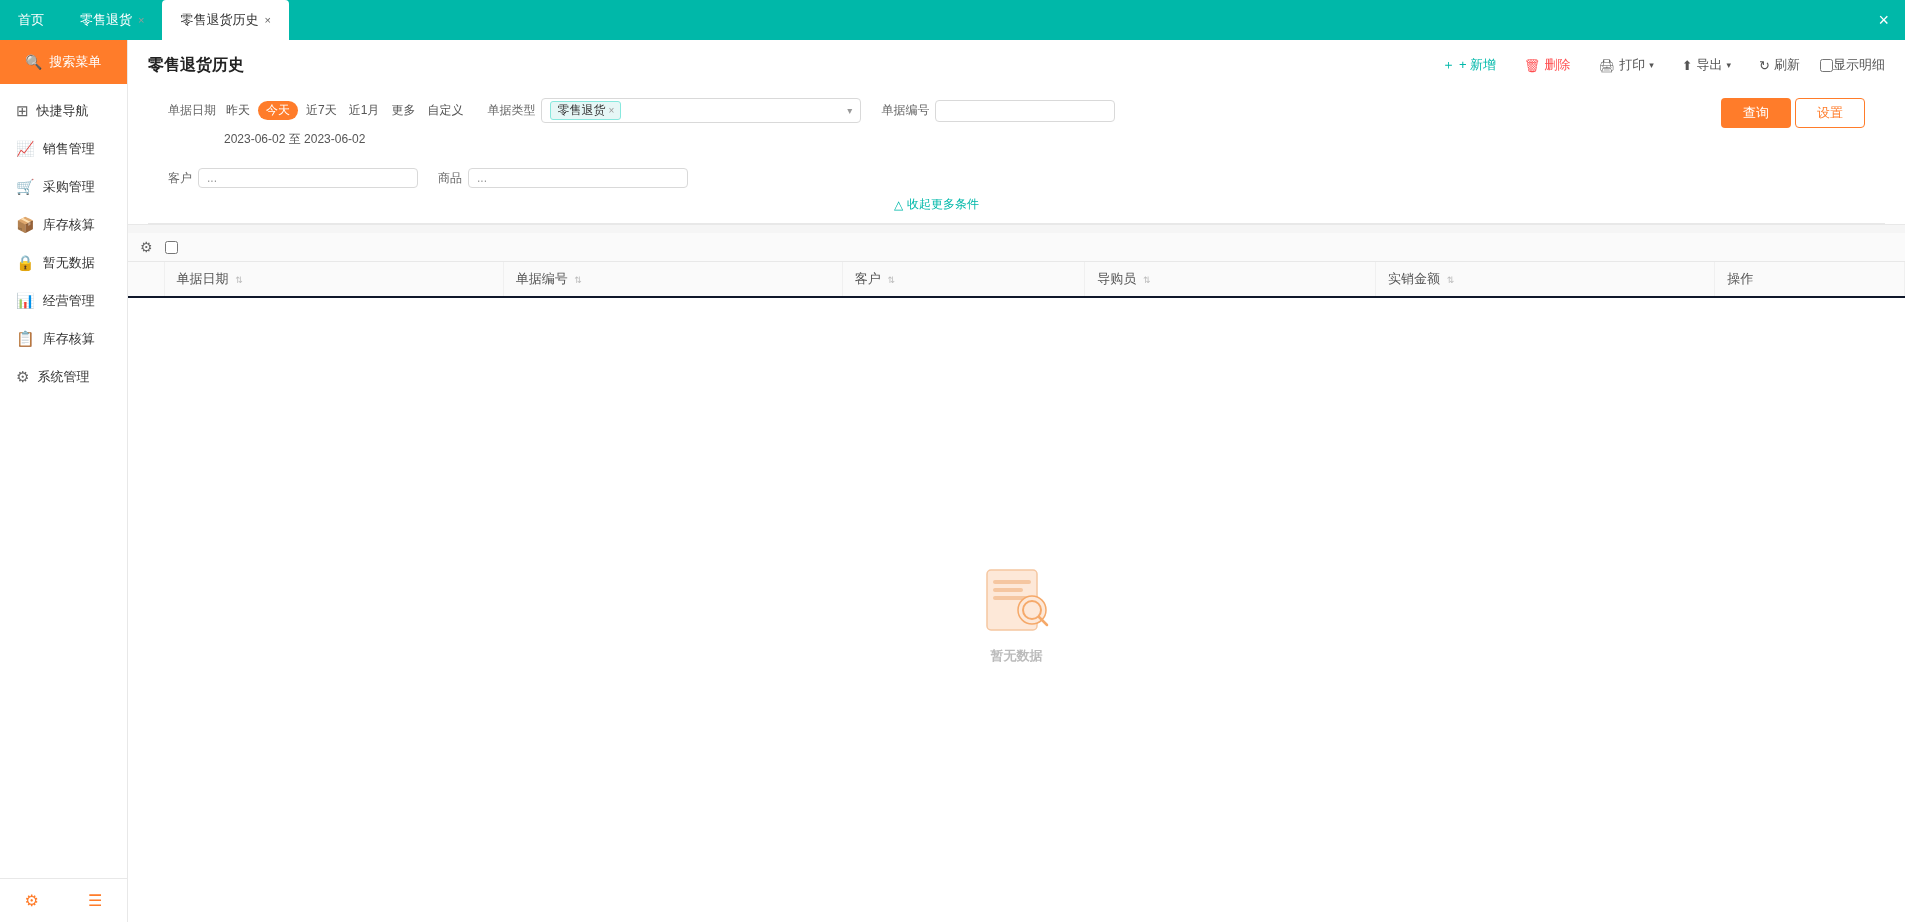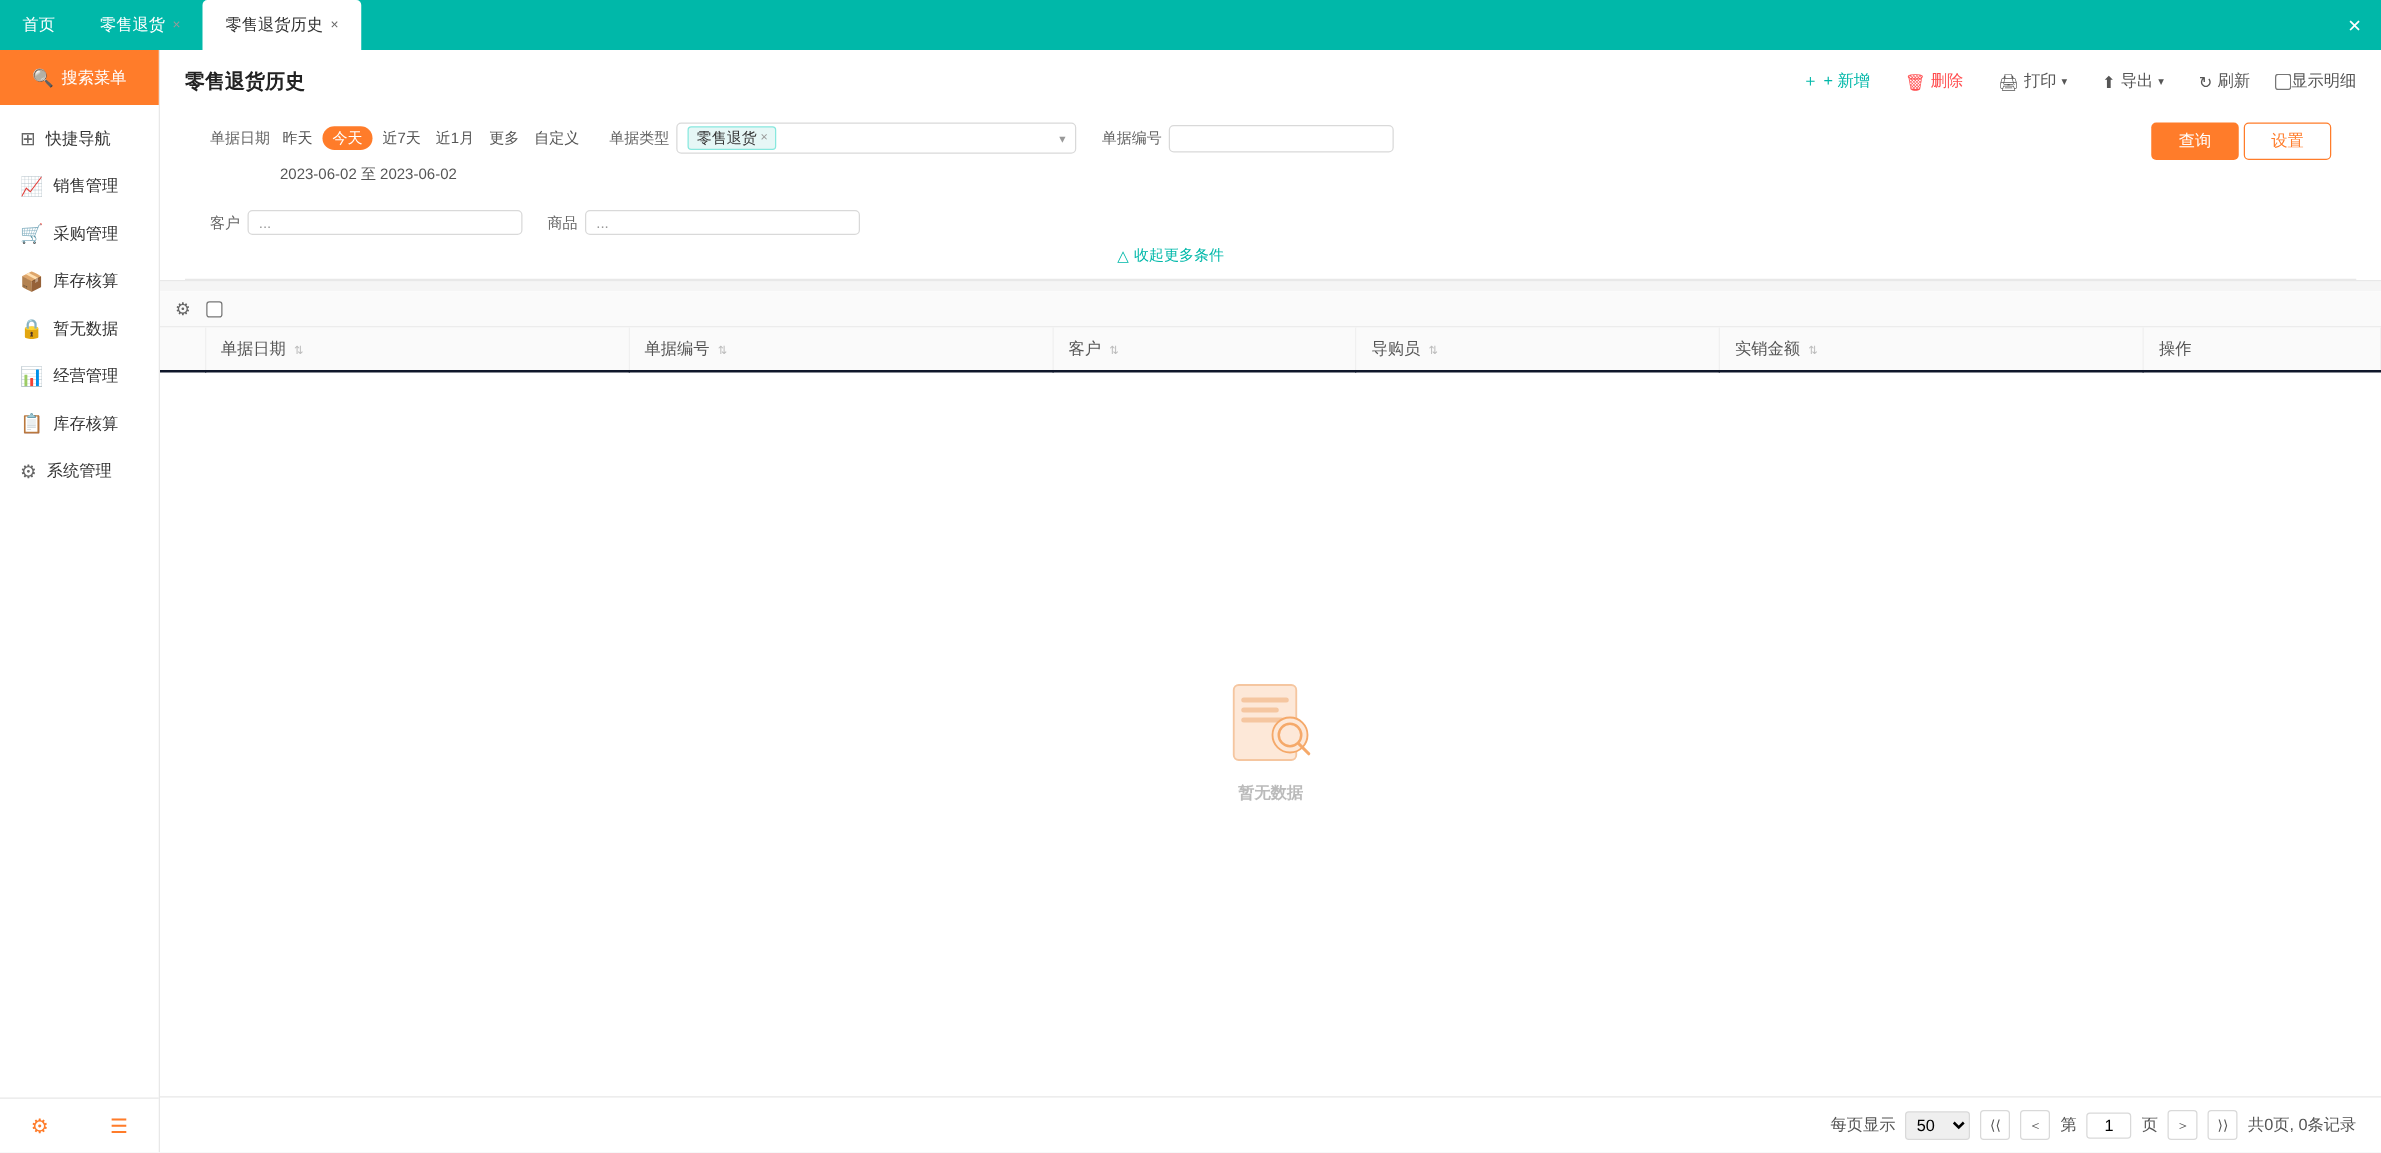--- a/index.html
+++ b/index.html
@@ -582,31 +582,14 @@
           <rect x="16" y="33" width="30" height="4" rx="2" fill="#f5c6a0"></rect>
           <rect x="16" y="41" width="34" height="4" rx="2" fill="#f5c6a0"></rect>
           <circle cx="55" cy="55" r="14" fill="#fde8d8" stroke="#f5a96a" stroke-width="1.5"></circle>
           <circle cx="55" cy="55" r="9" fill="none" stroke="#f5a96a" stroke-width="2"></circle>
           <line x1="62" y1="62" x2="70" y2="70" stroke="#f5a96a" stroke-width="2.5" stroke-linecap="round"></line>
         </svg>
         <span>暂无数据</span>
       </div>
     </div>
 
-    <div class="pagination">
-      <span>每页显示</span>
-      <select>
-        <option>10</option>
-        <option>20</option>
-        <option selected="">50</option>
-        <option>100</option>
-      </select>
-      <div class="pagination-btn">⟨⟨</div>
-      <div class="pagination-btn">＜</div>
-      <span>第</span>
-      <input class="page-input" type="text" value="1" style="">
-      <span>页</span>
-      <div class="pagination-btn">＞</div>
-      <div class="pagination-btn">⟩⟩</div>
-      <span>共0页, 0条记录</span>
-    </div>
   </div>
 </div>
 
 </body></html>

